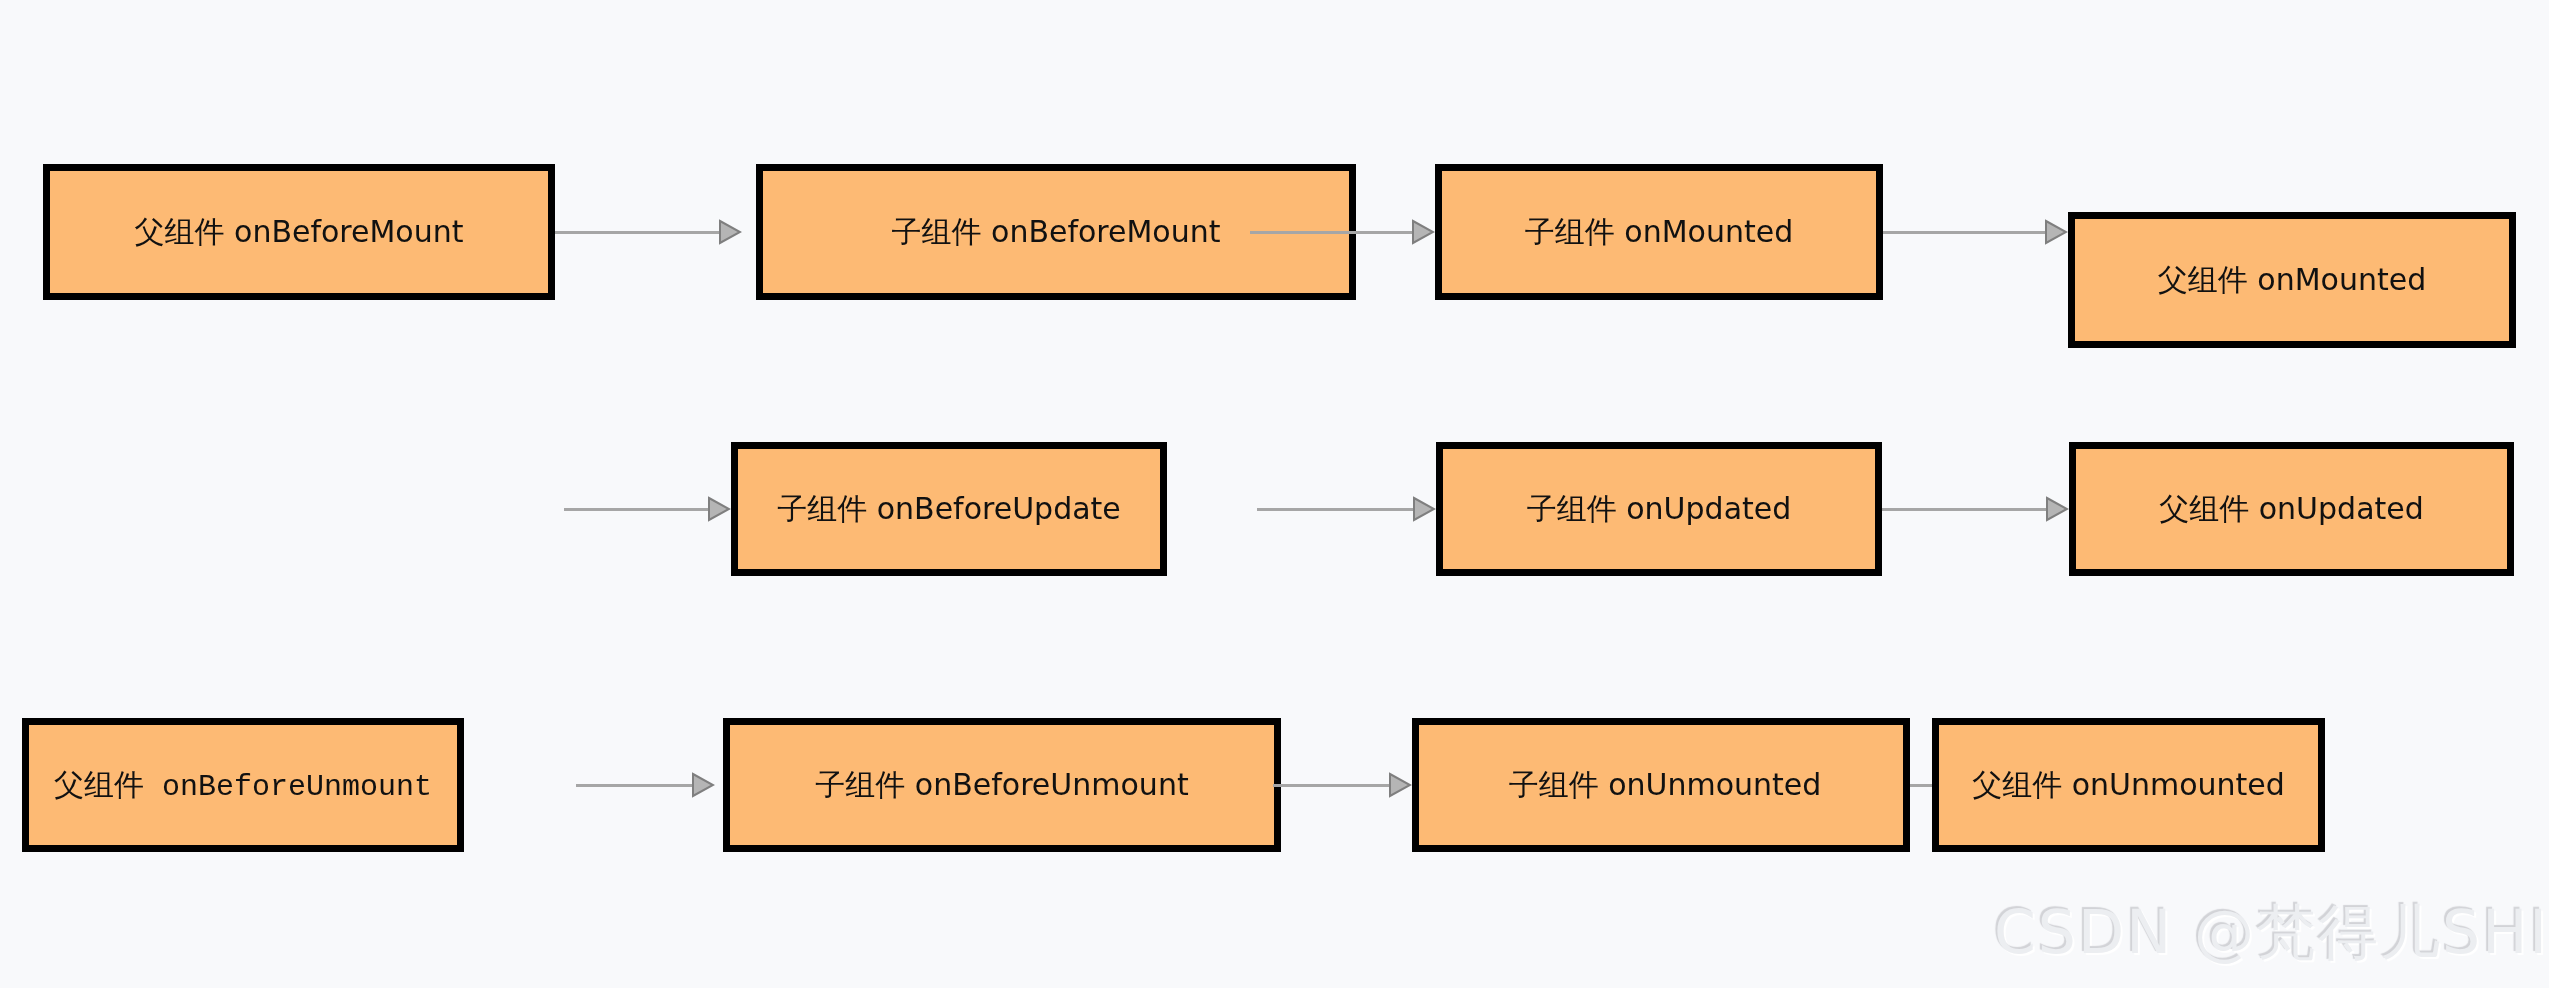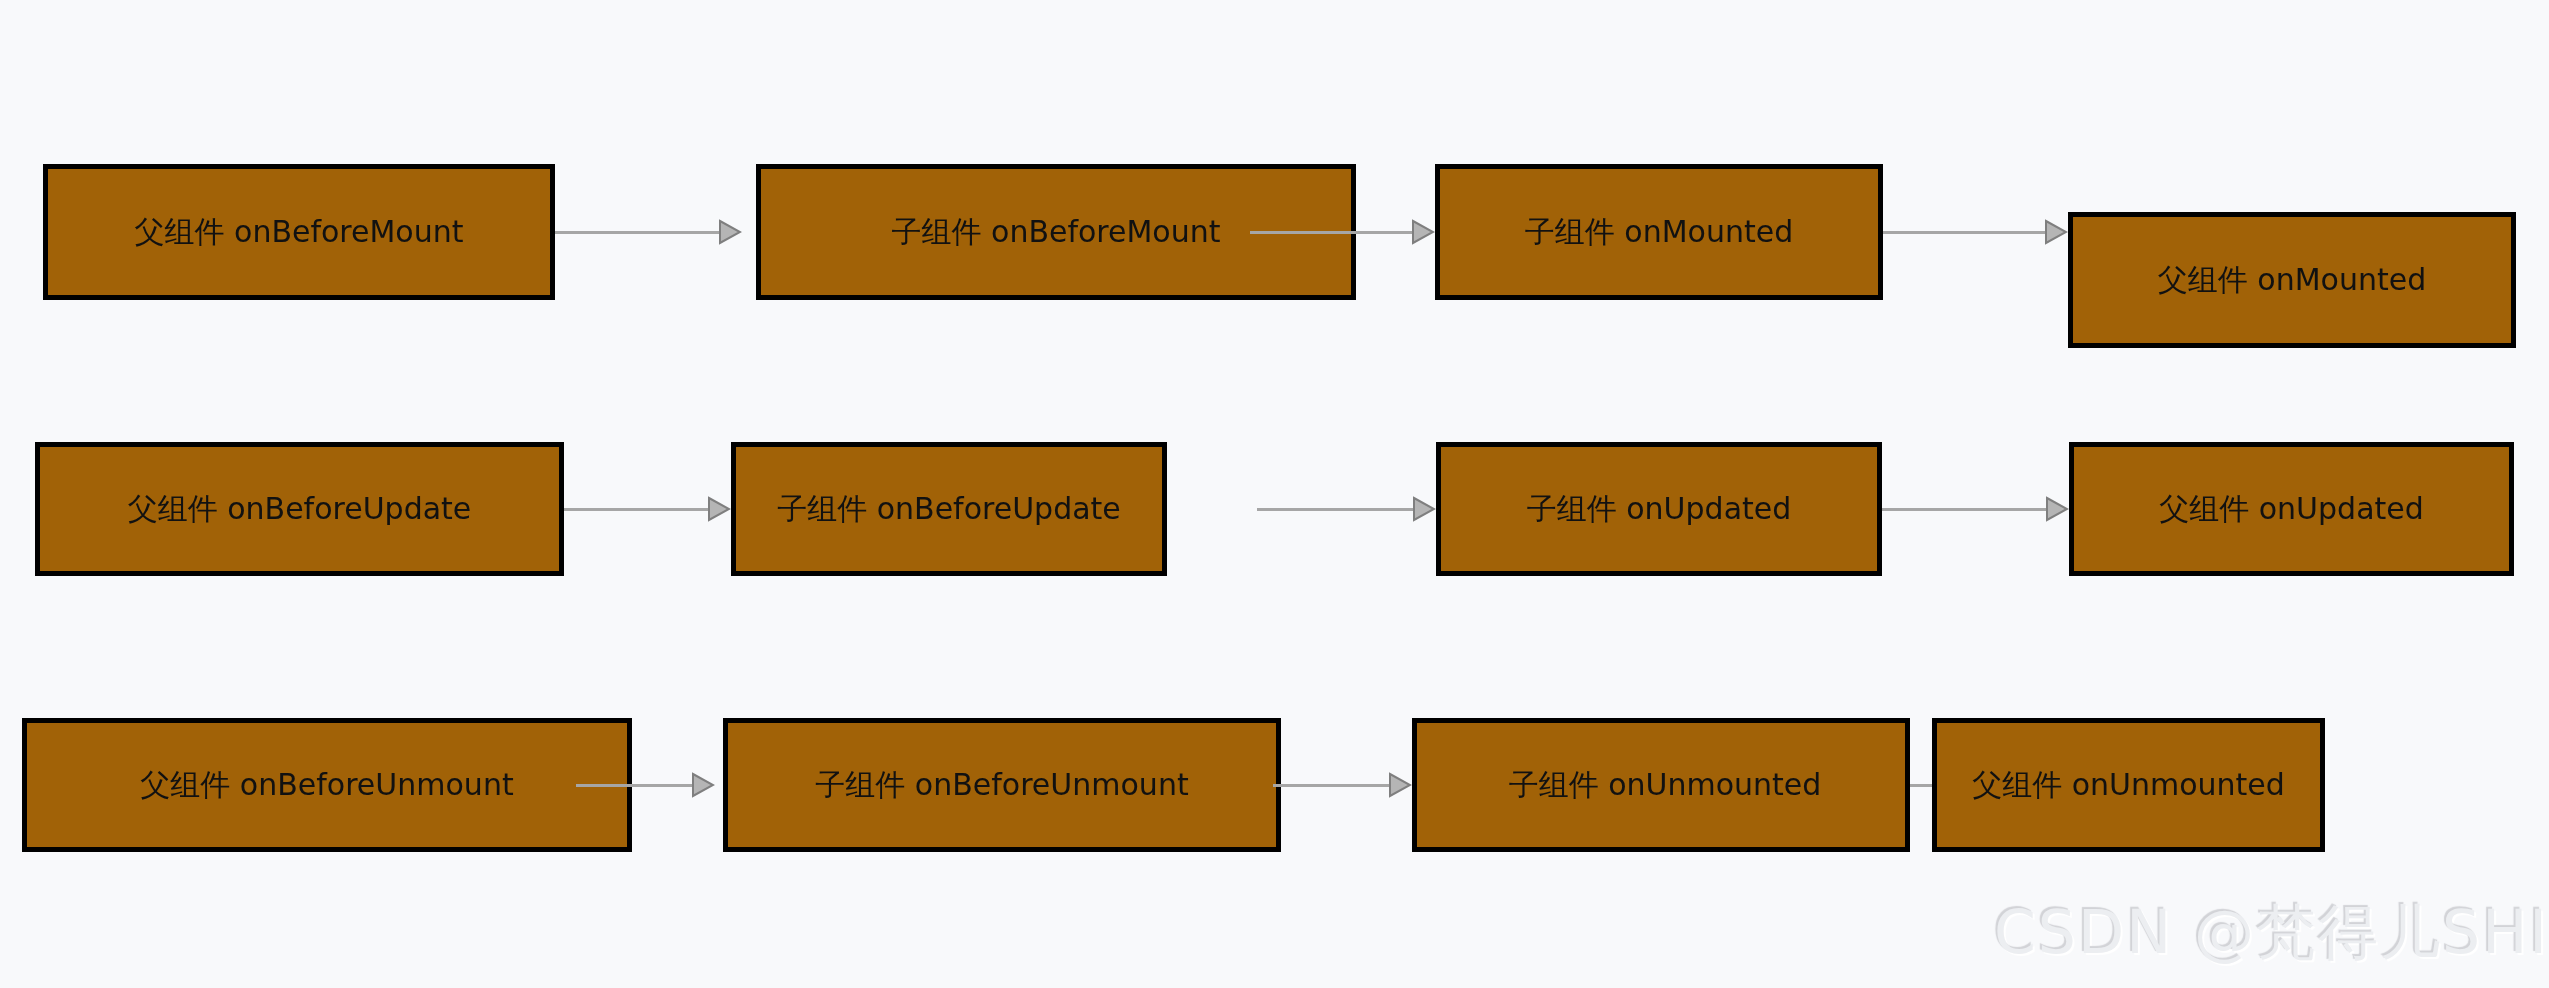--- a/index.html
+++ b/index.html
@@ -12,22 +12,22 @@
     font-family: "DejaVu Sans", "Liberation Sans", sans-serif;
   }
   .canvas {
     position: relative;
     width: 2549px;
     height: 988px;
   }
   .node {
     position: absolute;
     box-sizing: border-box;
-    background: #a16207;
-    border: 5px solid #000000;
+    background: #fdba74;
+    border: 7px solid #000000;
     display: flex;
     align-items: center;
     justify-content: center;
     color: #111111;
     font-size: 30px;
     white-space: nowrap;
   }
   
   .r1 { top: 164px; height: 136px; }
   .r2 { top: 442px; height: 134px; }
@@ -36,21 +36,21 @@
   .n11 { left: 43px;   width: 512px; }
   .n12 { left: 756px;  width: 600px; }
   .n13 { left: 1435px; width: 448px; }
   .n14 { left: 2068px; width: 448px; margin-top: 48px; }
   
   .n21 { left: 35px;   width: 529px; }
   .n22 { left: 731px;  width: 436px; }
   .n23 { left: 1436px; width: 446px; }
   .n24 { left: 2069px; width: 445px; }
   
-  .n31 { left: 22px;   width: 610px; }
+  .n31 { left: 22px;   width: 442px; font-family: Liberation Mono, monospace; }
   .n32 { left: 715px;  width: 558px; margin-left: 8px; }
   .n33 { left: 1412px; width: 498px; padding-left: 8px; }
   .n34 { left: 1932px; width: 393px; }
 
   .arrow {
     position: absolute;
     height: 26px;
   }
   .arrow .shaft {
     position: absolute;
@@ -118,23 +118,20 @@
   <div class="arrow a13">
     <div class="shaft"></div>
     <svg width="24" height="26" viewBox="0 0 24 26">
       <polygon points="2,2 22,13 2,24" fill="#b5b5b5" stroke="#7f7f7f" stroke-width="2"></polygon>
     </svg>
   </div>
   <div class="node r1 n14">
     <span>父组件 onMounted</span>
   </div>
 
-  <div class="node r2 n21">
-    <span>父组件 onBeforeUpdate</span>
-  </div>
   <div class="arrow a21">
     <div class="shaft"></div>
     <svg width="24" height="26" viewBox="0 0 24 26">
       <polygon points="2,2 22,13 2,24" fill="#b5b5b5" stroke="#7f7f7f" stroke-width="2"></polygon>
     </svg>
   </div>
   <div class="node r2 n22">
     <span>子组件 onBeforeUpdate</span>
   </div>
   <div class="arrow a22">

